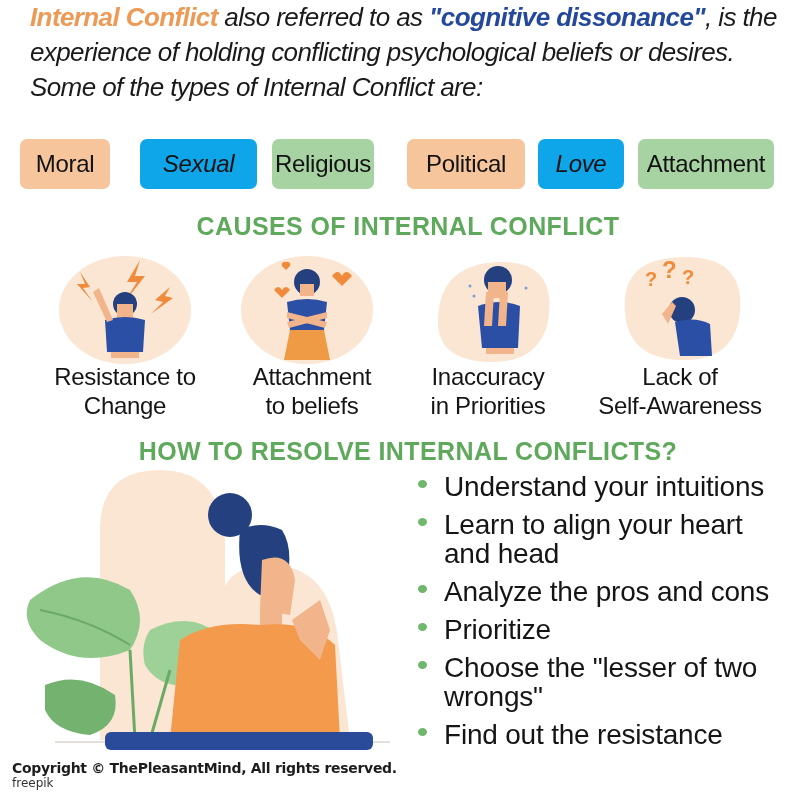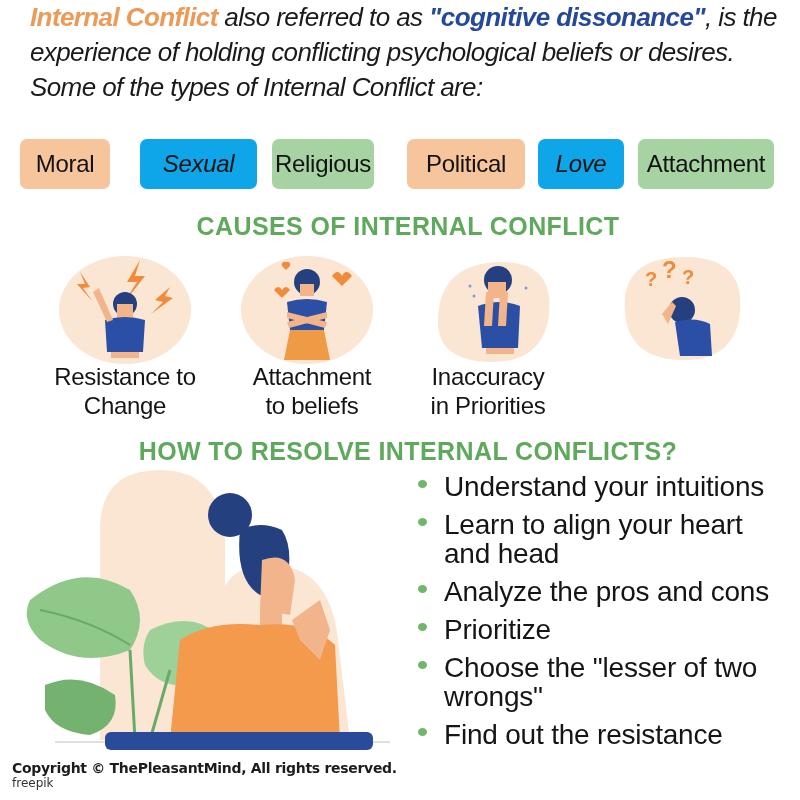--- a/index.html
+++ b/index.html
@@ -138,20 +138,24 @@
 <div class="cause" style="left:590px;">
   <svg class="blob" viewBox="0 0 150 112">
     <path d="M25 60 Q20 5 85 5 Q145 5 140 60 Q135 110 80 108 Q28 106 25 60 Z" fill="#fbe6d4"></path>
     <text x="45" y="34" font-size="20" font-weight="bold" fill="#ef8b3a" font-family="Liberation Sans, sans-serif">?</text>
     <text x="62" y="26" font-size="24" font-weight="bold" fill="#ef8b3a" font-family="Liberation Sans, sans-serif">?</text>
     <text x="82" y="32" font-size="20" font-weight="bold" fill="#ef8b3a" font-family="Liberation Sans, sans-serif">?</text>
     <circle cx="82" cy="58" r="13" fill="#24407f"></circle>
     <path d="M62 62 L72 50 L76 54 L68 72 Z" fill="#f2b48a"></path>
     <path d="M75 70 Q95 64 110 72 L112 104 L80 104 Z" fill="#2a4fa5"></path>
   </svg>
+  <div class="label">
+    <div>Lack of</div>
+    <div>Self-Awareness</div>
+  </div>
 </div>
 
 <div class="section-title" style="top:437px;">HOW TO RESOLVE INTERNAL CONFLICTS?</div>
 
 <svg class="hero" viewBox="0 0 380 280">
   <path d="M80 270 L80 60 Q80 0 140 0 Q200 0 205 70 L205 270 Z" fill="#fbe6d4"></path>
   <path d="M200 270 L200 140 Q200 95 250 95 Q310 95 318 170 L330 270 Z" fill="#fbe6d4"></path>
   <line x1="35" y1="272" x2="370" y2="272" stroke="#c9c0b8" stroke-width="1"></line>
 
   <path d="M10 130 Q60 90 110 120 Q130 150 110 180 Q60 200 20 170 Q0 150 10 130 Z" fill="#8fc889"></path>

